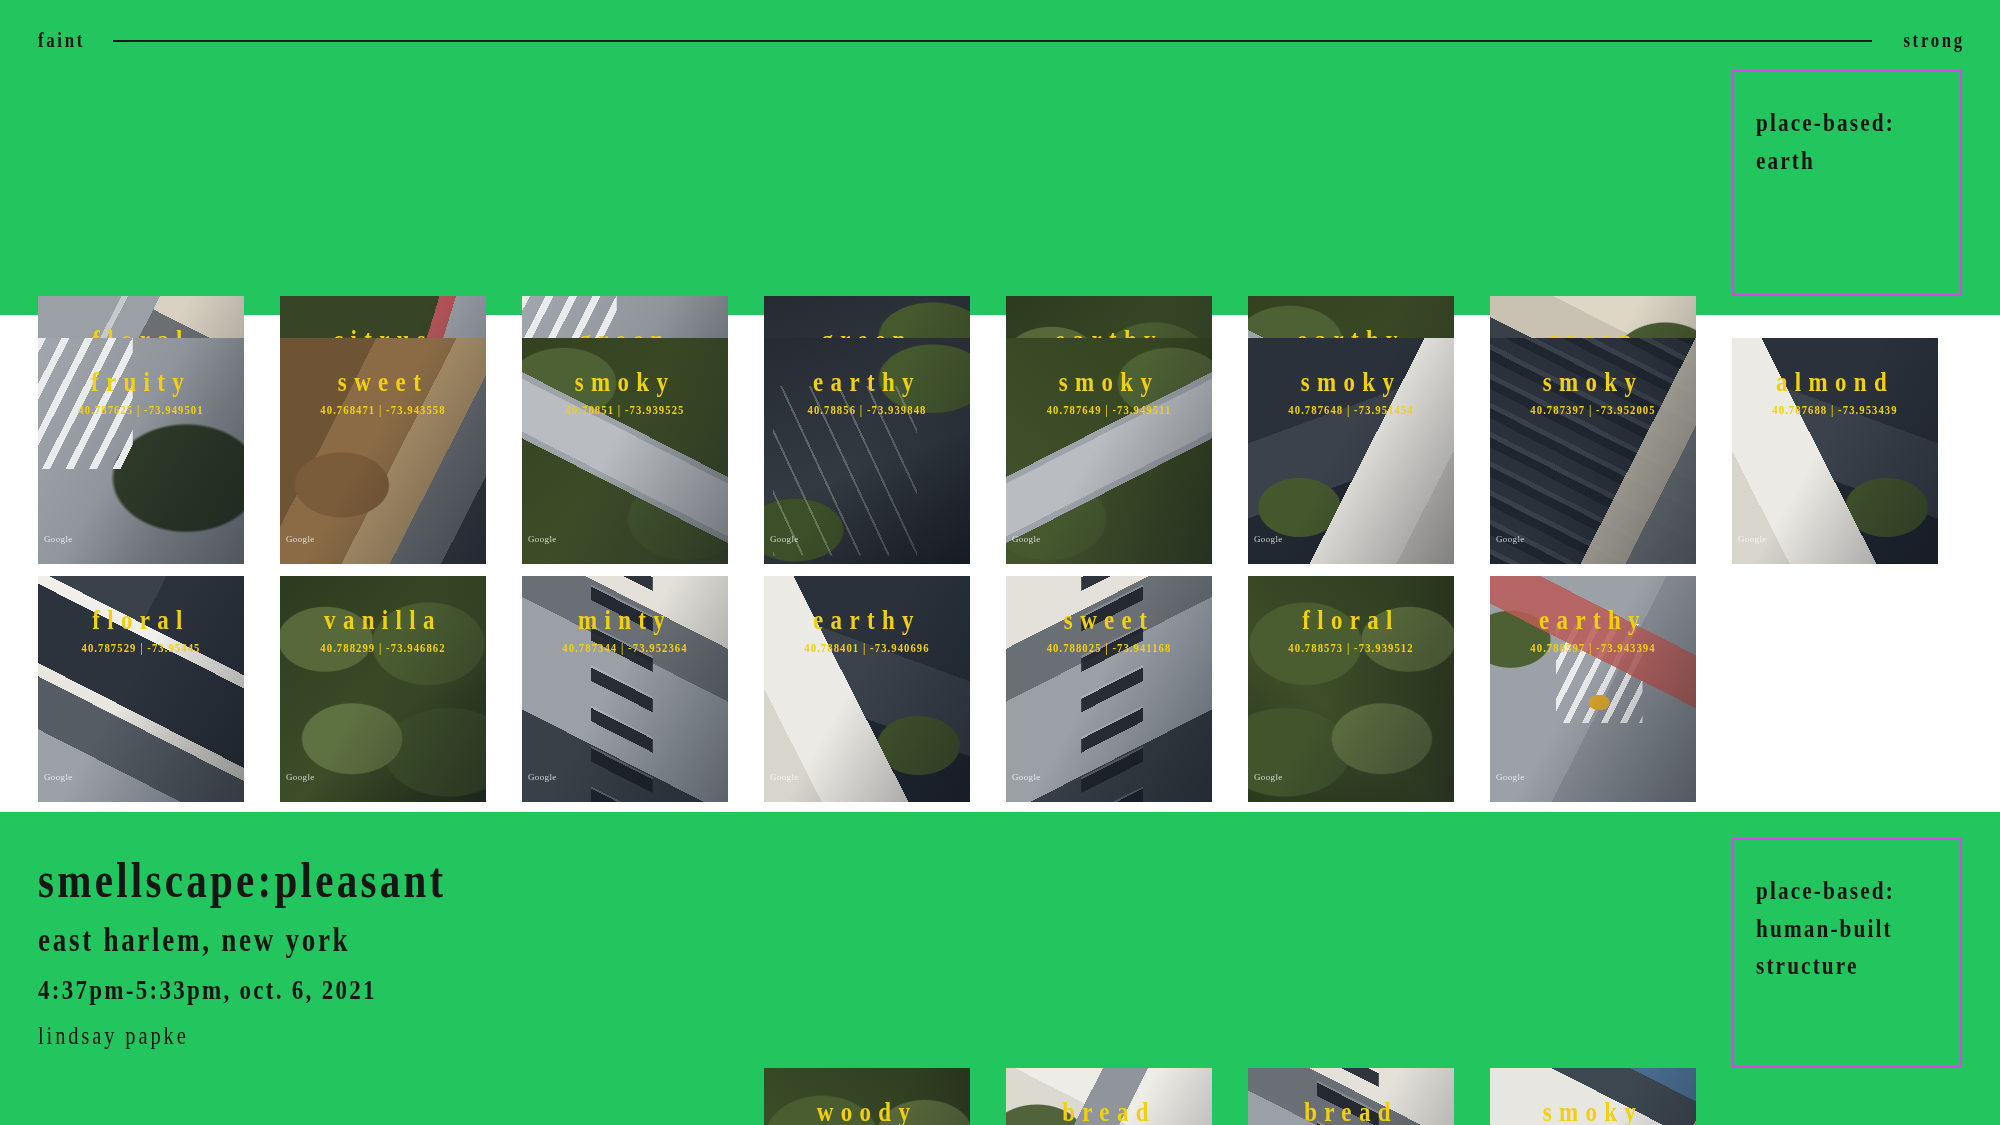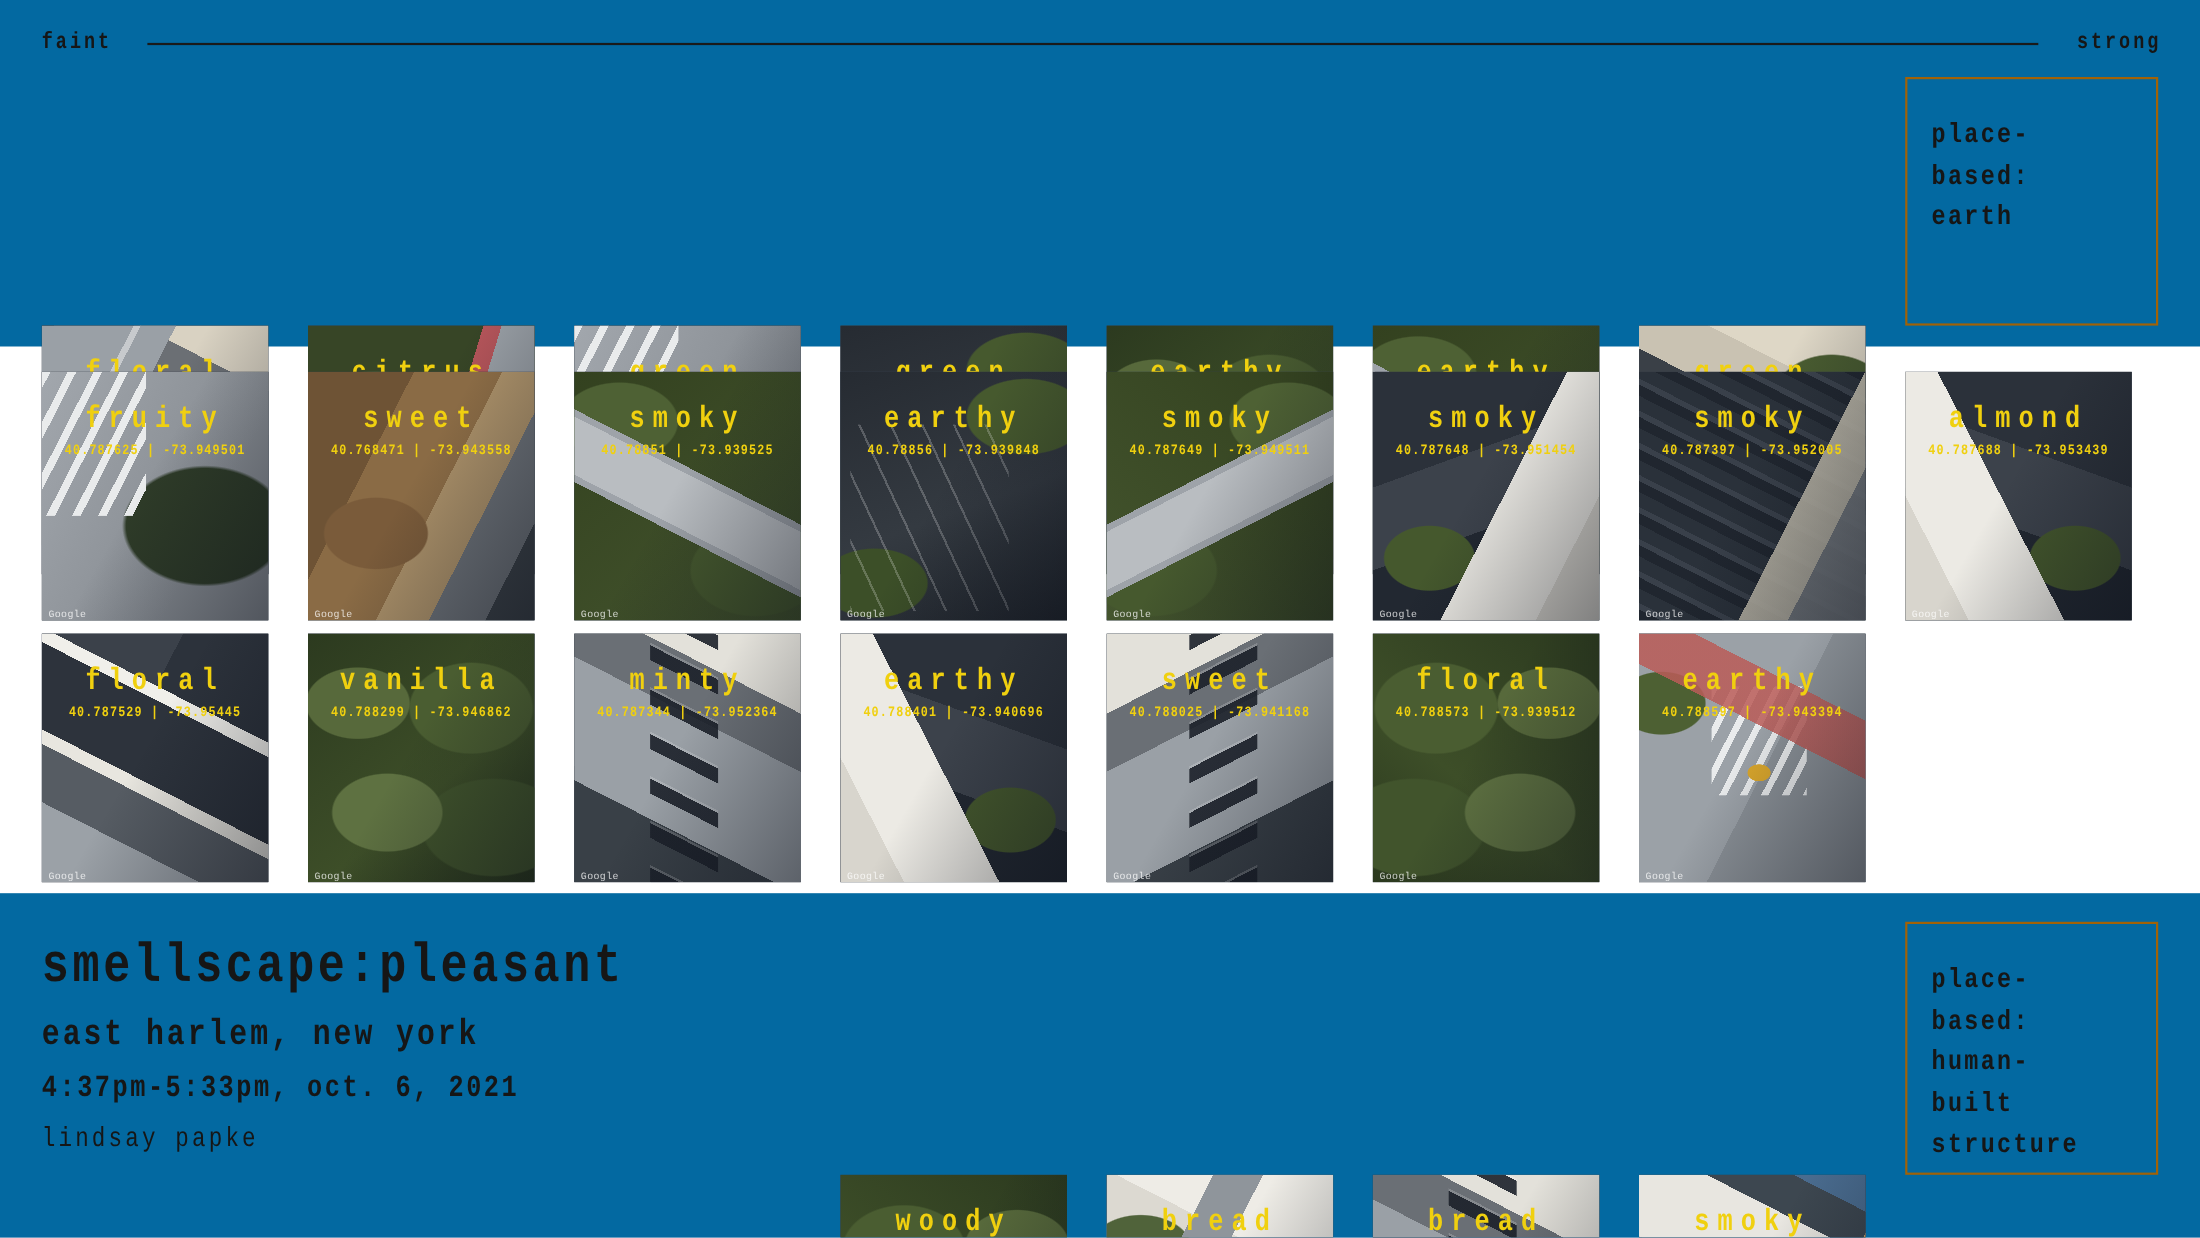--- a/index.html
+++ b/index.html
@@ -1,17 +1,17 @@
 <!DOCTYPE html>
 <html><head>
 <meta charset="utf-8">
 <style>
   html,body{margin:0;padding:0;background:#b9c9dc}
-  .page{position:relative;width:2000px;height:1125px;background:#0369a1;overflow:hidden;
-        font-family:Liberation Mono, monospace;color:#161616}
+  .page{position:relative;width:2000px;height:1125px;background:#22c55e;overflow:hidden;
+        font-family:Liberation Serif, serif;color:#161616}
   .band{position:absolute;left:0;top:315px;width:2000px;height:497px;background:#ffffff}
 
   
   .scale-bar{position:absolute;left:38px;top:28px;width:1927px;display:flex;align-items:center;gap:16px}
   .scale-label{font-weight:bold;font-size:21px;letter-spacing:.16em;display:inline-block;white-space:nowrap}
   .scale-label.left{transform:scaleX(.8);transform-origin:left center}
   .scale-label.right{transform:scaleX(.8);transform-origin:right center}
   .scale-line{flex:1;height:0;border-top:2px solid #1a1a1a}
 
   
@@ -20,24 +20,24 @@
 
   .tile{position:relative;width:206px;height:226px;overflow:hidden;background:#39424d}
   #row-4 .tile{height:230px}
   .tile-bg{position:absolute;inset:0;background-color:#39424d}
   .tile-bg.flip{transform:scaleX(-1)}
   .tile-shade{position:absolute;inset:0;background:linear-gradient(300deg,rgba(8,12,22,.42),rgba(8,12,22,0) 55%)}
   .tile-cap{position:absolute;left:0;right:0;top:30px;text-align:center;color:#f0d00f;
             transform:scaleX(.82);transform-origin:center top}
   .tile-label{font-weight:bold;font-size:28px;letter-spacing:.32em;line-height:1;white-space:nowrap}
   .tile-coords{margin-top:6px;font-weight:bold;font-size:13px;letter-spacing:.1em;white-space:nowrap}
-  .tile-watermark{position:absolute;left:6px;bottom:0;font-size:9px;color:rgba(255,255,255,.75);letter-spacing:.04em}
+  .tile-watermark{position:absolute;left:6px;bottom:20px;font-size:9px;color:rgba(255,255,255,.75);letter-spacing:.04em}
 
   
-  .cat-box{grid-column:8;width:230px;height:226px;box-sizing:border-box;border:2px solid #a16207;padding:32px 22px}
+  .cat-box{grid-column:8;width:230px;height:226px;box-sizing:border-box;border:2px solid #d946ef;padding:32px 22px}
   #row-4 .cat-box{height:230px}
   .cat-label{font-weight:bold;font-size:25px;letter-spacing:.1em;line-height:1.5;white-space:pre-line;
              transform:scaleX(.85);transform-origin:left top}
 
   
   .title-block{position:absolute;left:38px;top:855px;width:720px;transform:scaleX(.82);transform-origin:left top}
   .poster-title{font-weight:bold;font-size:50px;letter-spacing:.08em;line-height:1;white-space:nowrap}
   .poster-subtitle{margin-top:17px;font-weight:bold;font-size:33px;letter-spacing:.1em;white-space:nowrap}
   .poster-datetime{margin-top:15px;font-weight:bold;font-size:28px;letter-spacing:.1em;white-space:nowrap}
   .poster-author{margin-top:16px;font-size:25px;letter-spacing:.14em;white-space:nowrap}

